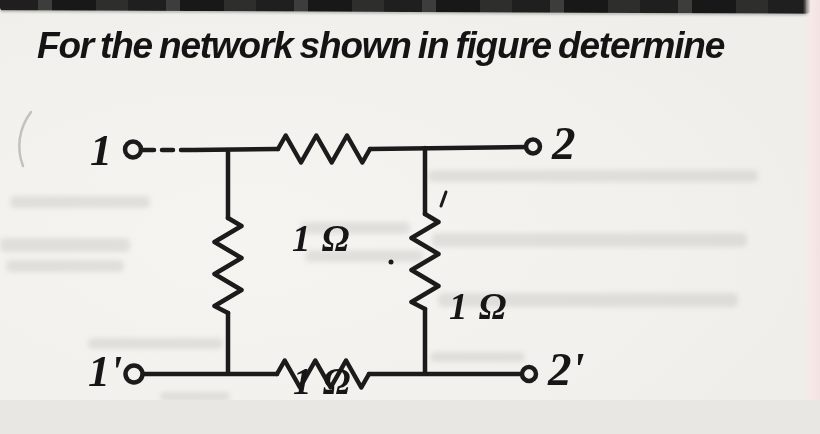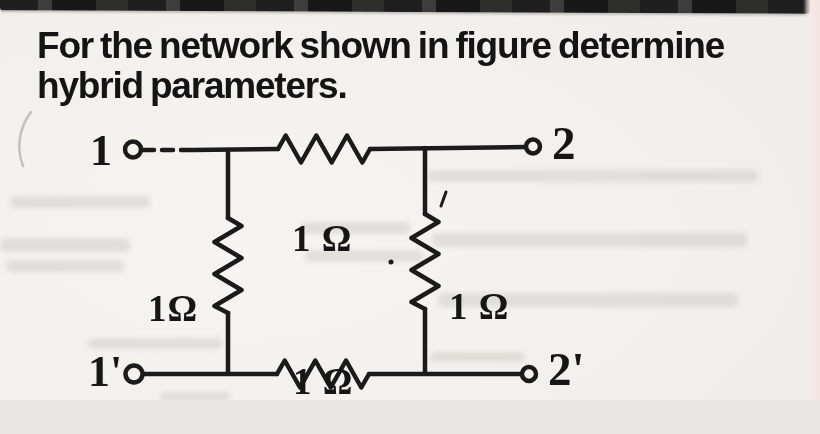--- a/index.html
+++ b/index.html
@@ -1,20 +1,21 @@
 <!DOCTYPE html>
 <html><head>
 <meta charset="utf-8">
 <style>
   html,body{margin:0;padding:0;background:#e8e7e4;}
   .page{
     position:relative;width:820px;height:400px;overflow:hidden;
     background:
       radial-gradient(ellipse 600px 300px at 30% 60%, #f5f4f1 0%, #f2f1ed 60%, #efeeea 100%);
     font-family:"Liberation Sans", sans-serif;
+    font-style:italic;
   }
   
   .top-band{
     position:absolute;left:0;top:-4px;width:812px;height:16px;
     background:repeating-linear-gradient(90deg,
       #1f1f1f 0 38px, #3d3d3b 38px 52px, #181818 52px 96px, #2e2e2c 96px 128px);
     border-radius:0 0 6px 3px;
     transform:rotate(0.25deg);
     box-shadow:0 2px 2px rgba(60,60,60,.25);
   }
@@ -39,21 +40,20 @@
 </head>
 <body>
 
 <div class="page">
 
   <div class="top-band"></div>
   <div class="page-edge"></div>
 
   <div class="heading">
     <div class="hl">For the network shown in figure determine</div>
-    <div class="hl">hybrid parameters.</div>
   </div>
 
   <div class="smudge" style="left:428px;top:170px;width:330px;height:12px;"></div>
   <div class="smudge" style="left:432px;top:233px;width:315px;height:14px;"></div>
   <div class="smudge" style="left:438px;top:293px;width:300px;height:14px;"></div>
   <div class="smudge" style="left:10px;top:196px;width:140px;height:12px;"></div>
   <div class="smudge" style="left:0px;top:238px;width:130px;height:14px;"></div>
   <div class="smudge" style="left:6px;top:260px;width:118px;height:12px;"></div>
   <div class="smudge" style="left:88px;top:338px;width:135px;height:11px;"></div>
   <div class="smudge" style="left:300px;top:222px;width:110px;height:12px;"></div>
@@ -92,19 +92,18 @@
     <line x1="236" y1="404" x2="224" y2="421" stroke-width="6"></line>
     <circle cx="565" cy="420" r="3" fill="#1b1b1b" stroke="none"></circle>
   </svg>
 
   <span class="clabel t-lbl" style="left:90px;top:125px;">1</span>
   <span class="clabel t-lbl" style="left:552px;top:116px;font-size:47px;">2</span>
   <span class="clabel t-lbl" style="left:88px;top:346px;">1'</span>
   <span class="clabel t-lbl" style="left:548px;top:342px;font-size:47px;">2'</span>
 
   <span class="clabel r-lbl" style="left:292px;top:170px;">1 Ω</span>
-  <span class="clabel r-lbl" style="left:148px;top:240px;">1Ω</span>
   <span class="clabel r-lbl" style="left:449px;top:238px;">1 Ω</span>
   <span class="clabel r-lbl" style="left:293px;top:313px;">1 Ω</span>
 
   <span class="caption-frag">Fig</span>
 
 </div>
 
 </body></html>

